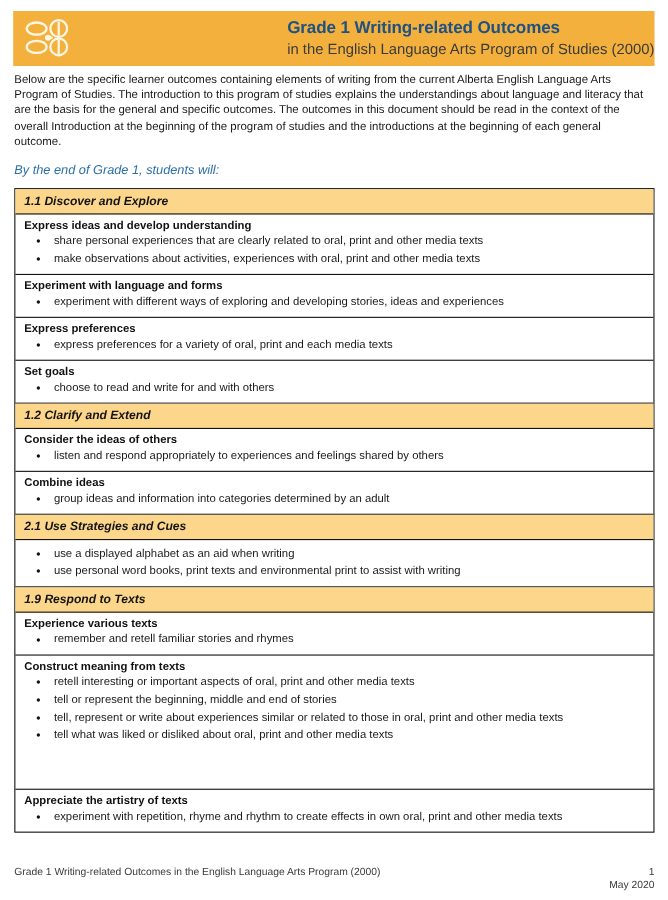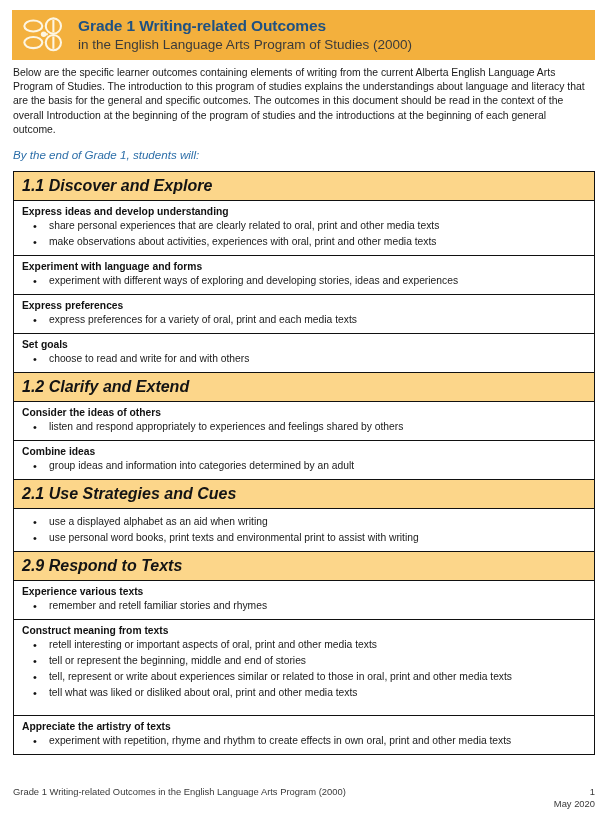--- a/index.html
+++ b/index.html
@@ -21,20 +21,21 @@
     position: absolute;
     left: 12px;
     top: 10px;
     width: 583px;
     height: 50px;
     background: #f3b03d;
     display: flex;
     align-items: center;
     box-sizing: border-box;
     padding-left: 10px;
+    justify-content: space-between;
   }
   .logo {
     width: 42px;
     height: 36px;
     flex: 0 0 42px;
     margin-right: 14px;
   }
   .banner-text {
     display: flex;
     flex-direction: column;
@@ -85,21 +86,21 @@
     left: 13px;
     top: 171px;
     width: 582px;
     border: 1.3px solid #111111;
     box-sizing: border-box;
     background: #ffffff;
   }
   .sec-header {
     background: #fcd68a;
     border-bottom: 1.3px solid #111111;
-    font-size: 16px;
+    font-size: 11px;
     font-weight: bold;
     font-style: italic;
     color: #141414;
     padding: 5px 0 5px 8px;
     box-sizing: border-box;
   }
   .block {
     border-bottom: 1.3px solid #111111;
     padding: 5px 6px 5px 8px;
     box-sizing: border-box;
@@ -127,21 +128,21 @@
   }
   ul.bullets li::before {
     content: "\2022";
     position: absolute;
     left: 11px;
     top: -0.5px;
     font-size: 11px;
     color: #111111;
   }
   .block.tall {
-    padding-bottom: 14px;
+    padding-bottom: 40px;
   }
 
   
   .footer {
     position: absolute;
     left: 13px;
     top: 786px;
     width: 582px;
     font-size: 9.4px;
     color: #3a3a3a;
@@ -222,21 +223,21 @@
         <li>group ideas and information into categories determined by an adult</li>
       </ul>
     </div>
     <div class="sec-header">2.1 Use Strategies and Cues</div>
     <div class="block">
       <ul class="bullets">
         <li>use a displayed alphabet as an aid when writing</li>
         <li>use personal word books, print texts and environmental print to assist with writing</li>
       </ul>
     </div>
-    <div class="sec-header">2.9 Respond to Texts</div>
+    <div class="sec-header">1.9 Respond to Texts</div>
     <div class="block">
       <div class="block-title">Experience various texts</div>
       <ul class="bullets">
         <li>remember and retell familiar stories and rhymes</li>
       </ul>
     </div>
     <div class="block tall">
       <div class="block-title">Construct meaning from texts</div>
       <ul class="bullets">
         <li>retell interesting or important aspects of oral, print and other media texts</li>

